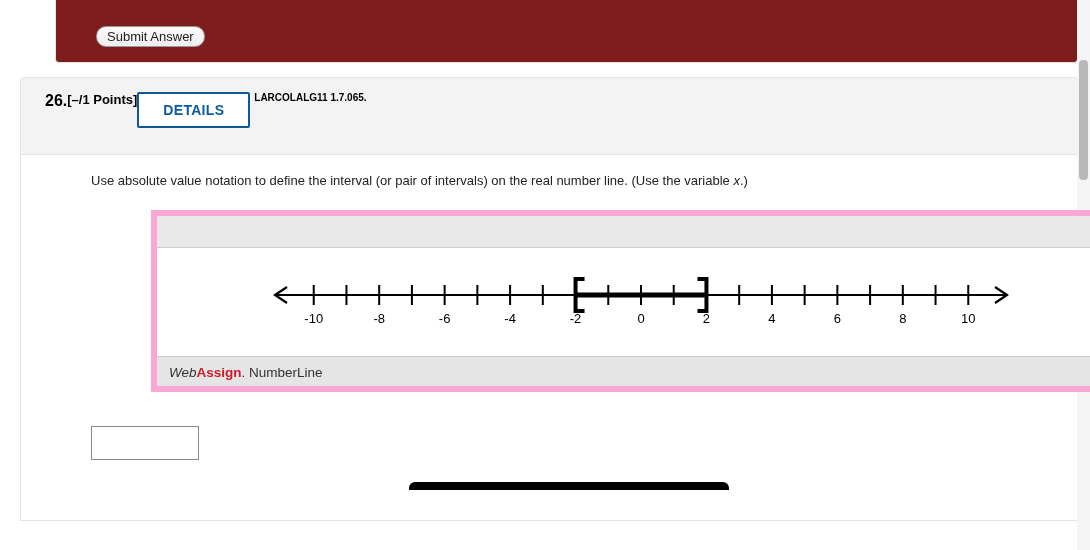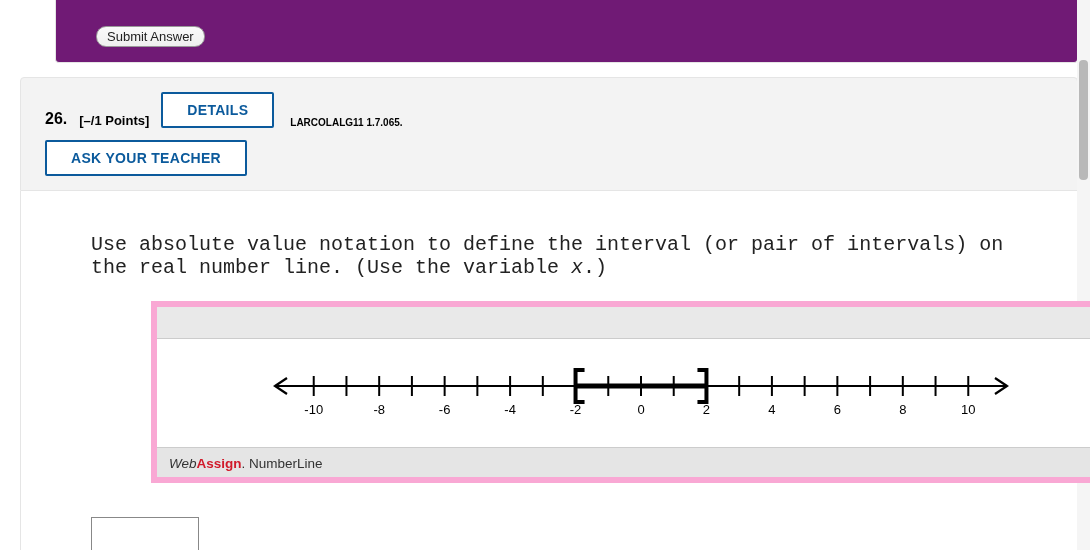--- a/index.html
+++ b/index.html
@@ -29,21 +29,21 @@
     height: 120px;
     background: #b8b8b8;
     border-radius: 4px;
   }
   .prev-question {
     margin: 0 12px 10px 55px;
     border: 1px solid #e5e5e5;
     border-top: none;
     border-radius: 0 0 4px 4px;
     padding: 0 0 15px 40px;
-    background: #701a75;
+    background: #7f1d1d;
   }
   .submit-btn {
     display: inline-block;
     background: linear-gradient(#fafafa,#efefef);
     border: 1px solid #999;
     border-radius: 10px;
     padding: 2px 10px;
     font-size: 13px;
     color: #222;
     cursor: pointer;
@@ -51,21 +51,21 @@
   }
   .question {
     margin: 14px 12px 0 20px;
   }
   .q-header {
     background: #f3f3f3;
     border: 1px solid #e5e5e5;
     border-radius: 4px 4px 0 0;
     padding: 14px 20px 14px 24px;
   }
-  .row { display: flex; align-items: flex-end; flex-wrap: wrap; gap: 12px; }
+  .row { display: flex; align-items: flex-start; flex-wrap: wrap; }
   .q-num {
     font-weight: bold;
     font-size: 16px;
   }
   .q-pts {
     font-weight: bold;
     font-size: 13px;
   }
   .pill-btn {
     border: 2px solid #0b5a9c;
@@ -84,24 +84,23 @@
     font-size: 10px;
     margin-left: 4px;
   }
   .row2 { margin-top: 12px; }
   .q-body {
     border: 1px solid #e5e5e5;
     border-top: none;
     padding: 18px 30px 30px 70px;
   }
   .instr {
-    font-size: 20px;
+    font-size: 13px;
     color: #222;
-    font-family: Liberation Mono, monospace;
-    margin-top: 24px;
+    font-family: Liberation Sans, sans-serif;
   }
   .instr em { font-style: italic; }
   .nl-outer {
     margin: 22px 0 0 60px;
     border: 6px solid #f9a8d4;
     position: relative;
     width: 980px;
   }
   .nl-topbar {
     height: 32px;
@@ -182,21 +181,20 @@
 
 <div class="question">
   <div class="q-header">
     <div class="row">
       <span class="q-num">26.</span>
       <span class="q-pts">[–/1 Points]</span>
       <button class="pill-btn">DETAILS</button>
       <span class="ref">LARCOLALG11 1.7.065.</span>
     </div>
     <div class="row row2">
-      <button class="pill-btn">ASK YOUR TEACHER</button>
     </div>
   </div>
   <div class="q-body">
     <div class="instr">
       <span>Use absolute value notation to define the interval (or pair of intervals) on the real number line. (Use the variable </span><em>x</em><span>.)</span>
     </div>
 
     <div class="nl-outer">
       <div class="nl-topbar"></div>
       <div class="nl-canvas">

